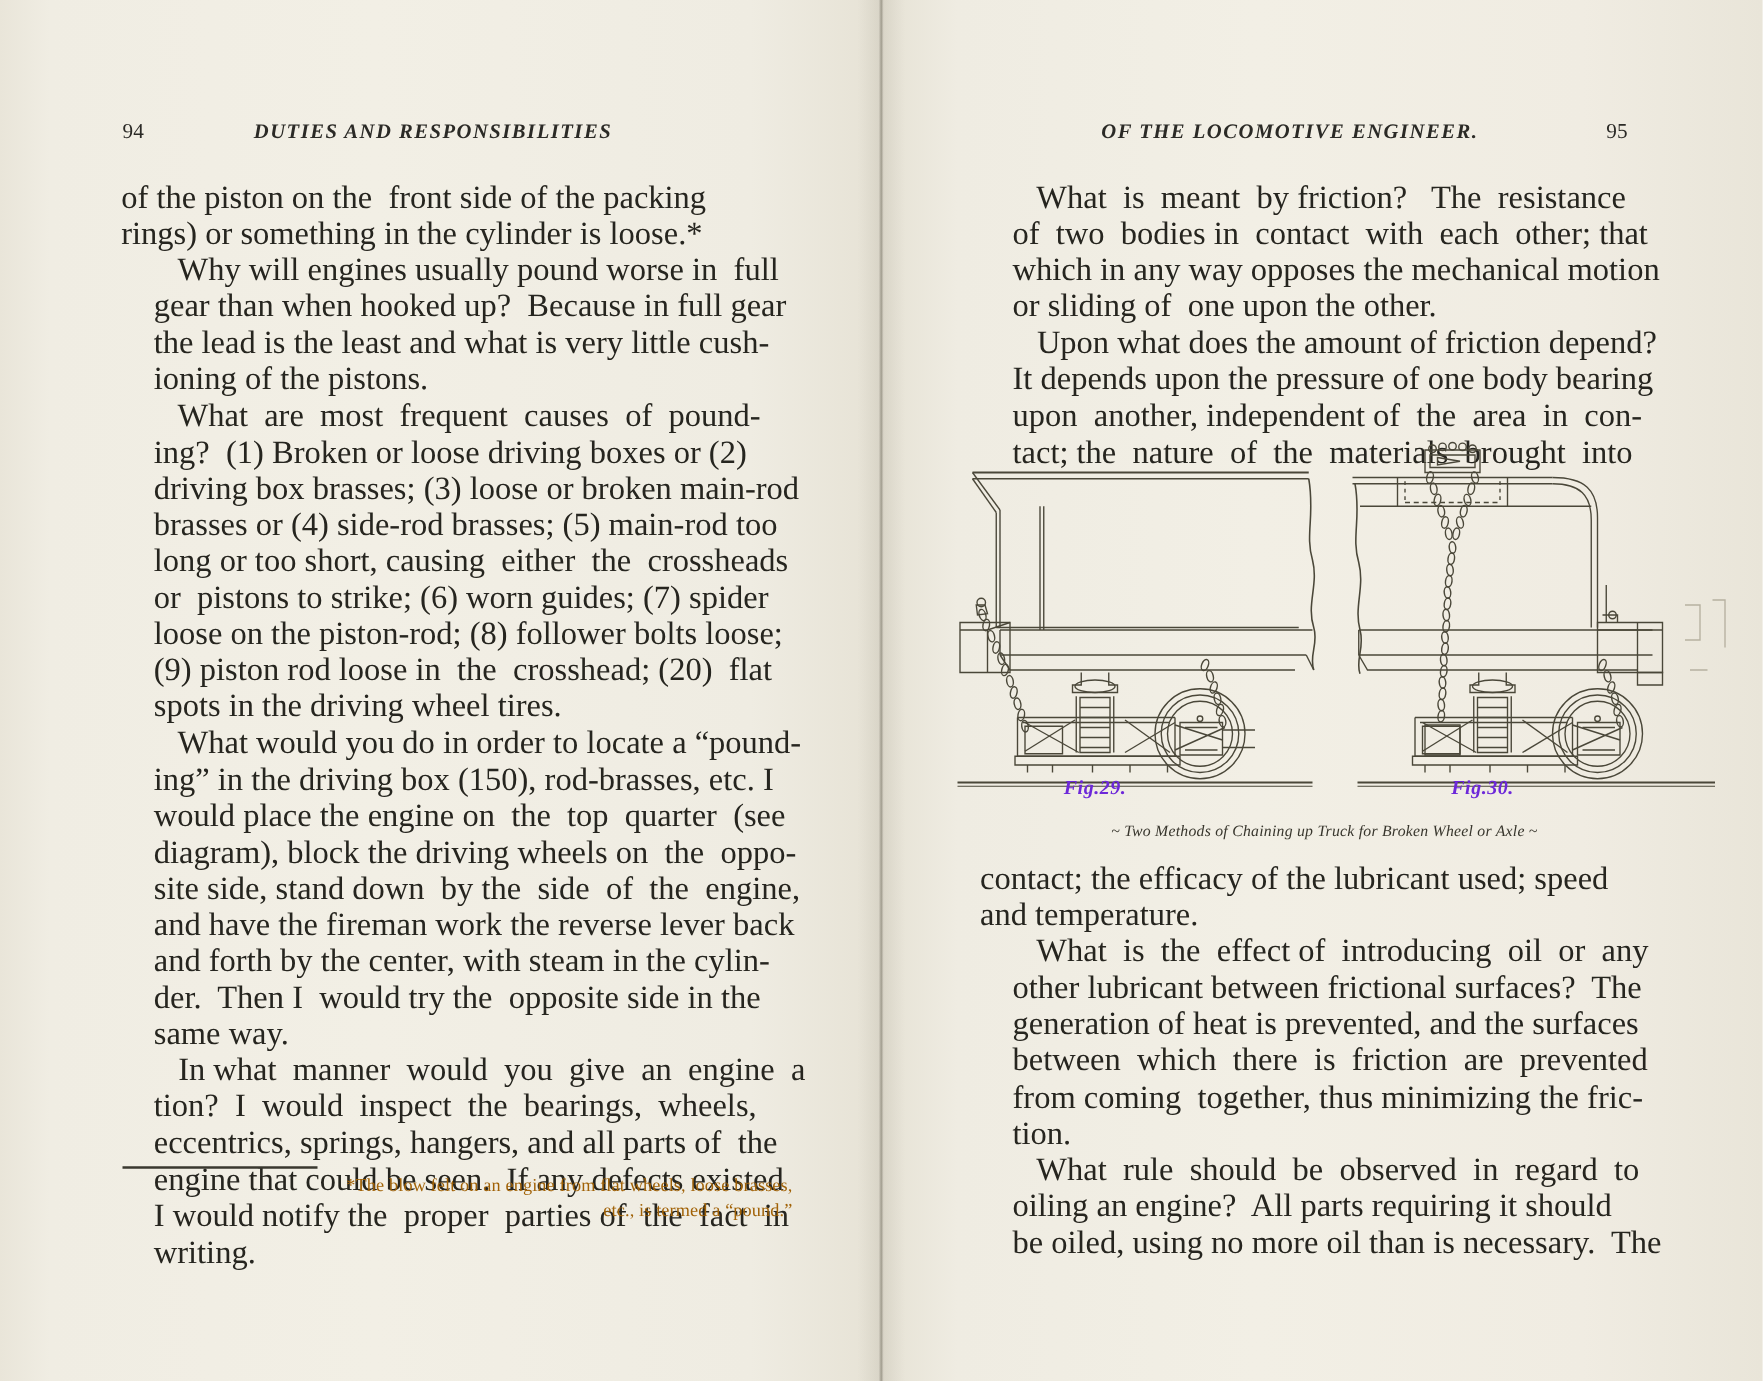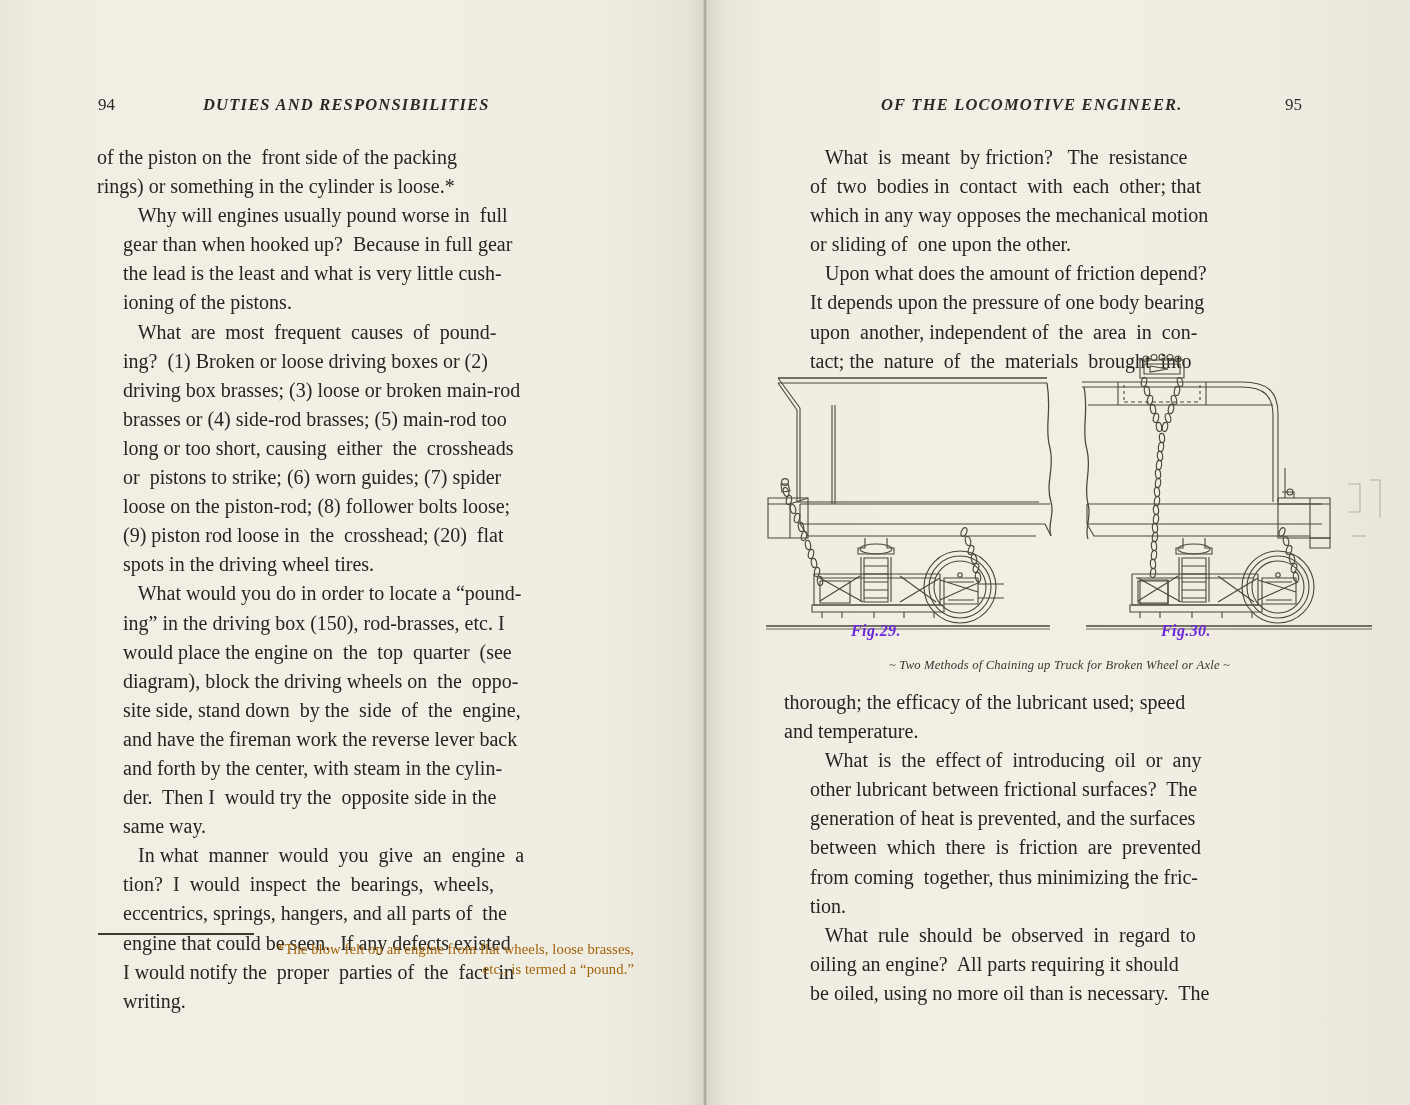--- a/index.html
+++ b/index.html
@@ -98,21 +98,21 @@
     font-style: italic;
     font-weight: bold;
     font-size: 16.5px;
     letter-spacing: 1.2px;
   }
 
   
   .col {
     position: absolute;
     color: #26251f;
-    font-size: 20px;
+    font-size: 26px;
     line-height: 29.1px;
     text-align: justify;
     text-justify: inter-word;
   }
   .col p {
     margin: 0;
     text-indent: 26px;
     hyphens: none;
   }
   .col p.noindent { text-indent: 0; }
@@ -466,21 +466,21 @@
         </g>
       </svg>
     </div>
 
     <div class="figcap" style="left:145px; top:622px;">Fig.29.</div>
     <div class="figcap" style="left:455px; top:622px;">Fig.30.</div>
     <div class="figsub" style="left:183px; top:658px;">~ Two Methods of Chaining up Truck for Broken Wheel or Axle ~</div>
 
     <div class="col" id="right-col-bottom" style="left:78px; top:688px; width:532px;">
         <p class="noindent">
-          <span class="ln">thorough; the efficacy of the lubricant used; speed</span>
+          <span class="ln">contact; the efficacy of the lubricant used; speed</span>
           <span class="ln">and temperature.</span>
         </p>
         <p>
           <span class="ln">   What  is  the  effect of  introducing  oil  or  any</span>
           <span class="ln">other lubricant between frictional surfaces?  The</span>
           <span class="ln">generation of heat is prevented, and the surfaces</span>
           <span class="ln">between  which  there  is  friction  are  prevented</span>
           <span class="ln">from coming  together, thus minimizing the fric-</span>
           <span class="ln">tion.</span>
         </p>

